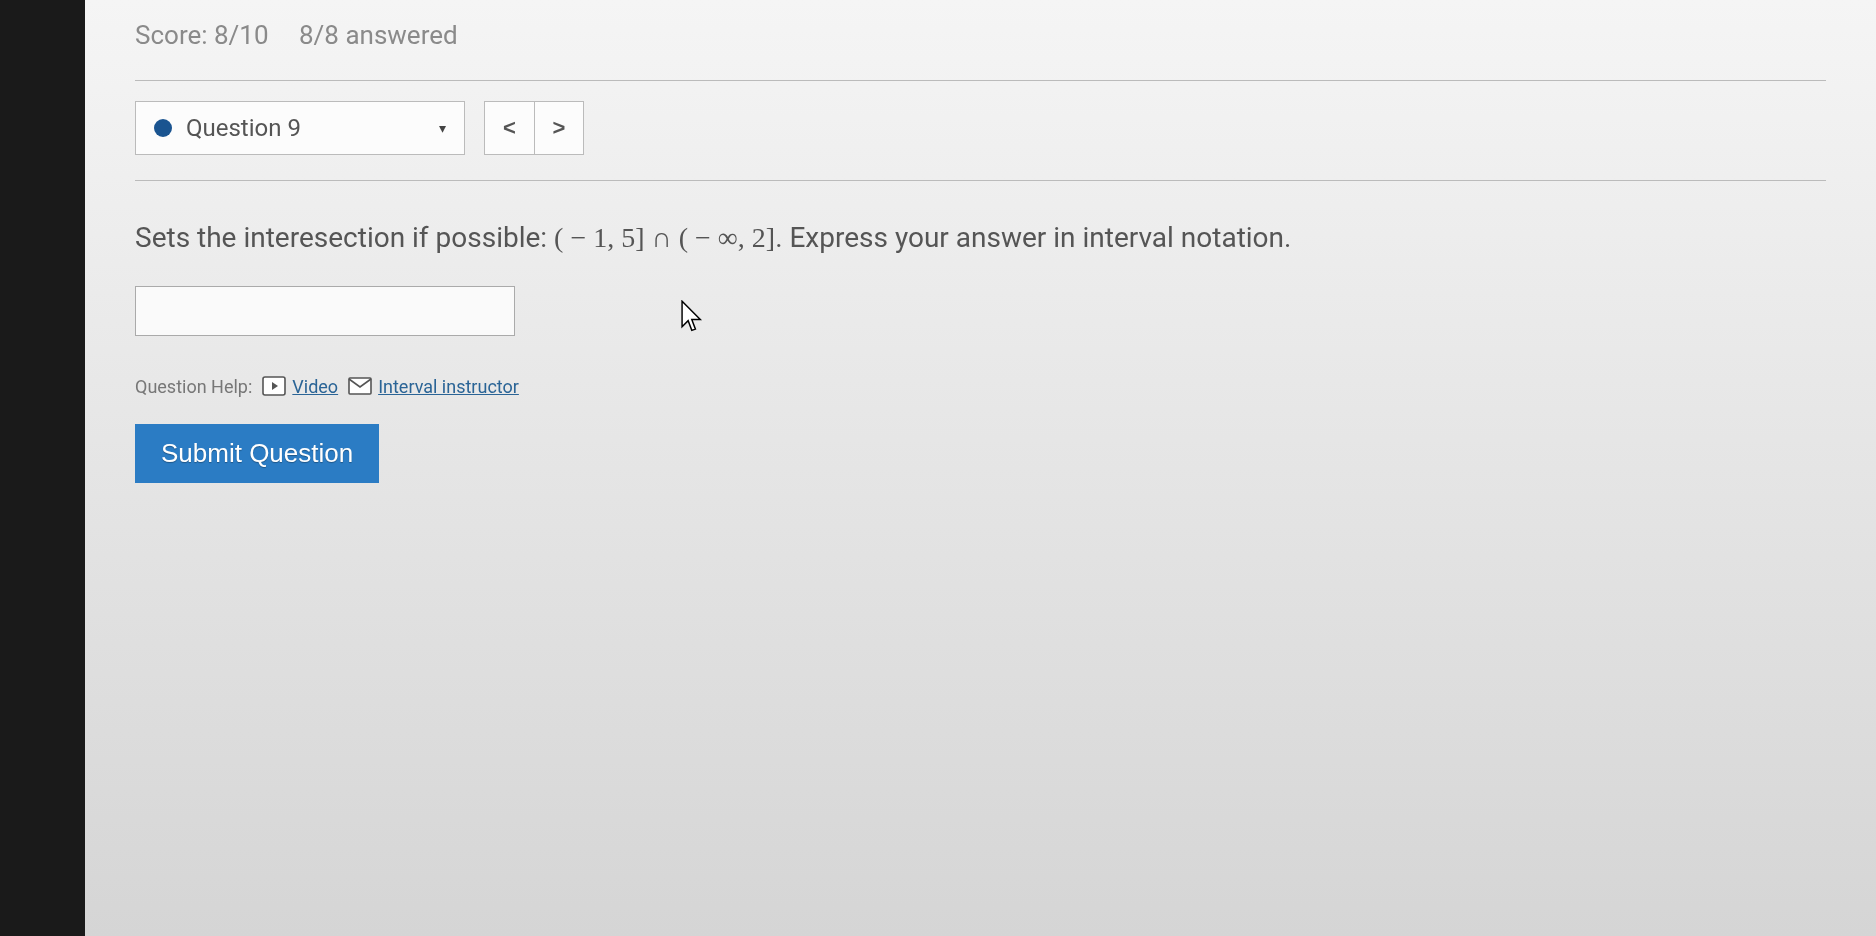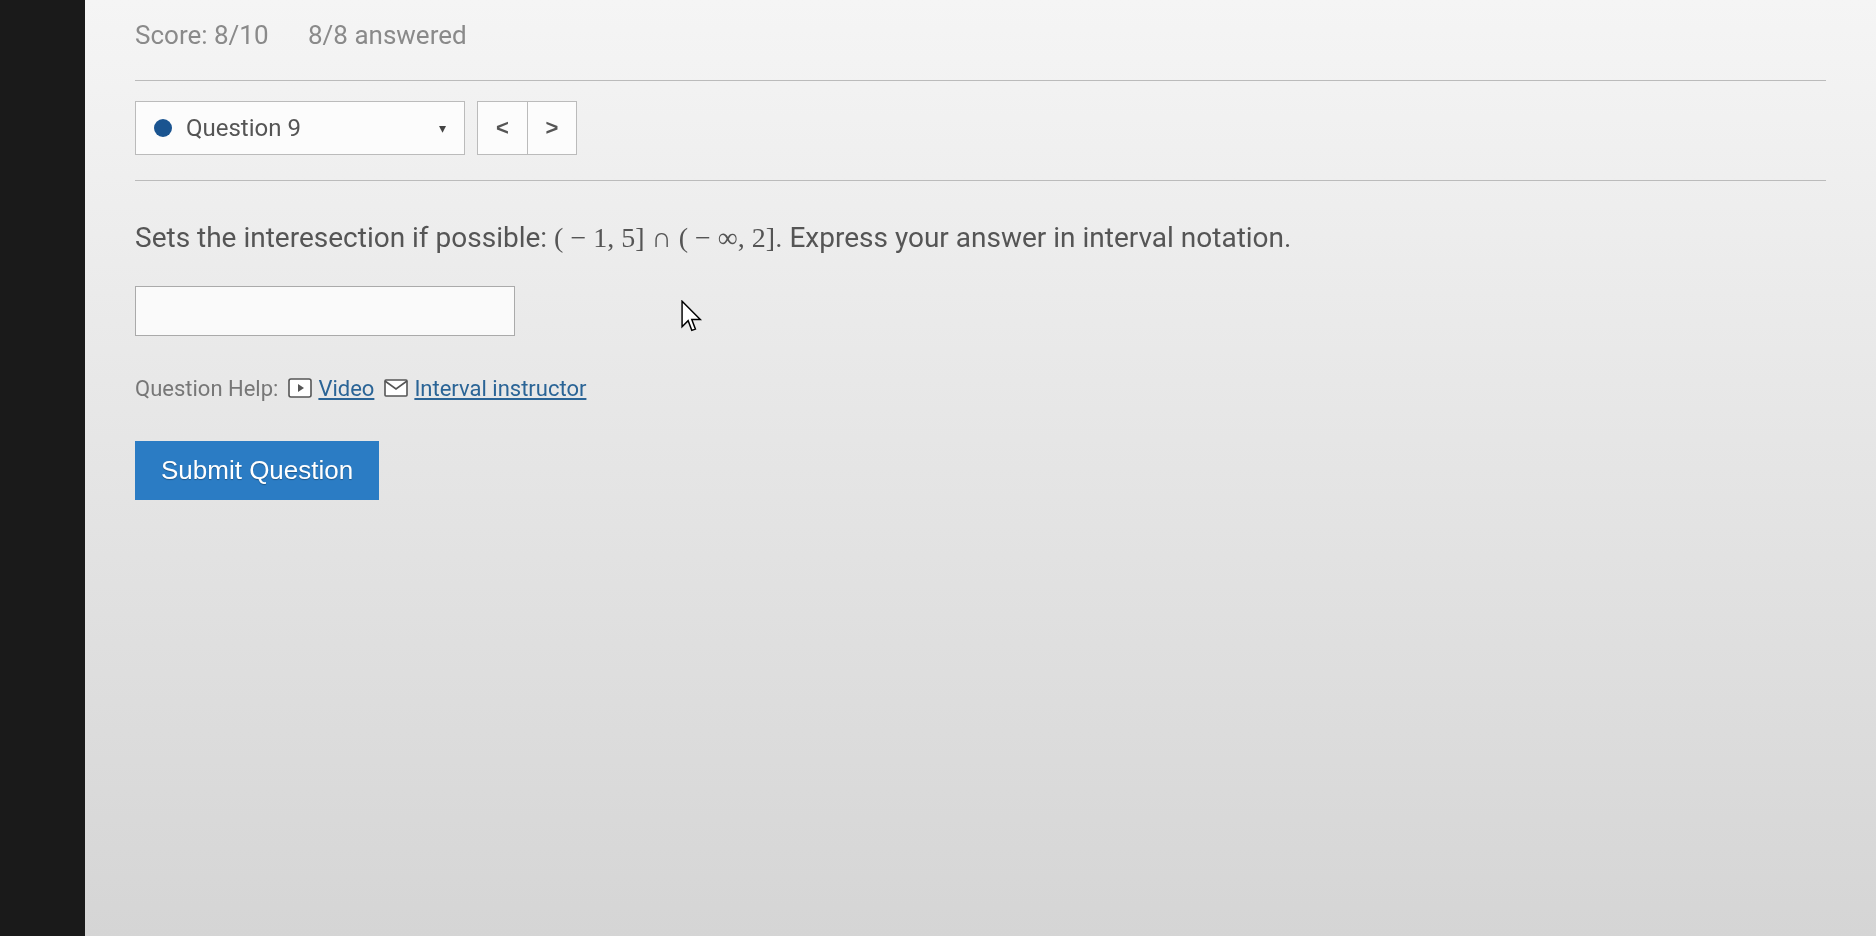--- a/index.html
+++ b/index.html
@@ -31,31 +31,31 @@
       color: #4a4a4a;
       margin-bottom: 12px;
       letter-spacing: 0.5px;
     }
     .score-line {
       font-size: 26px;
       color: #8a8a8a;
       margin-bottom: 30px;
     }
     .score-value {
-      margin-right: 33px;
+      margin-right: 24px;
     }
     .divider {
       border: none;
       border-top: 1px solid #bbb;
       margin-bottom: 20px;
     }
     .question-nav {
       display: flex;
       align-items: center;
-      gap: 12px;
+      gap: 19px;
       margin-bottom: 25px;
     }
     .question-selector {
       display: flex;
       align-items: center;
       background: #fcfcfc;
       border: 1px solid #bbb;
       padding: 12px 18px;
       font-size: 24px;
       color: #555;
@@ -114,23 +114,23 @@
     .answer-input {
       width: 380px;
       height: 50px;
       border: 1px solid #aaa;
       background: #fafafa;
       font-size: 22px;
       padding: 8px 12px;
       margin-bottom: 40px;
     }
     .help-line {
-      font-size: 22px;
+      font-size: 18px;
       color: #777;
-      margin-bottom: 40px;
+      margin-bottom: 27px;
       display: flex;
       align-items: center;
       gap: 10px;
     }
     .help-link {
       color: #2a6496;
       text-decoration: underline;
       cursor: pointer;
       display: inline-flex;
       align-items: center;

